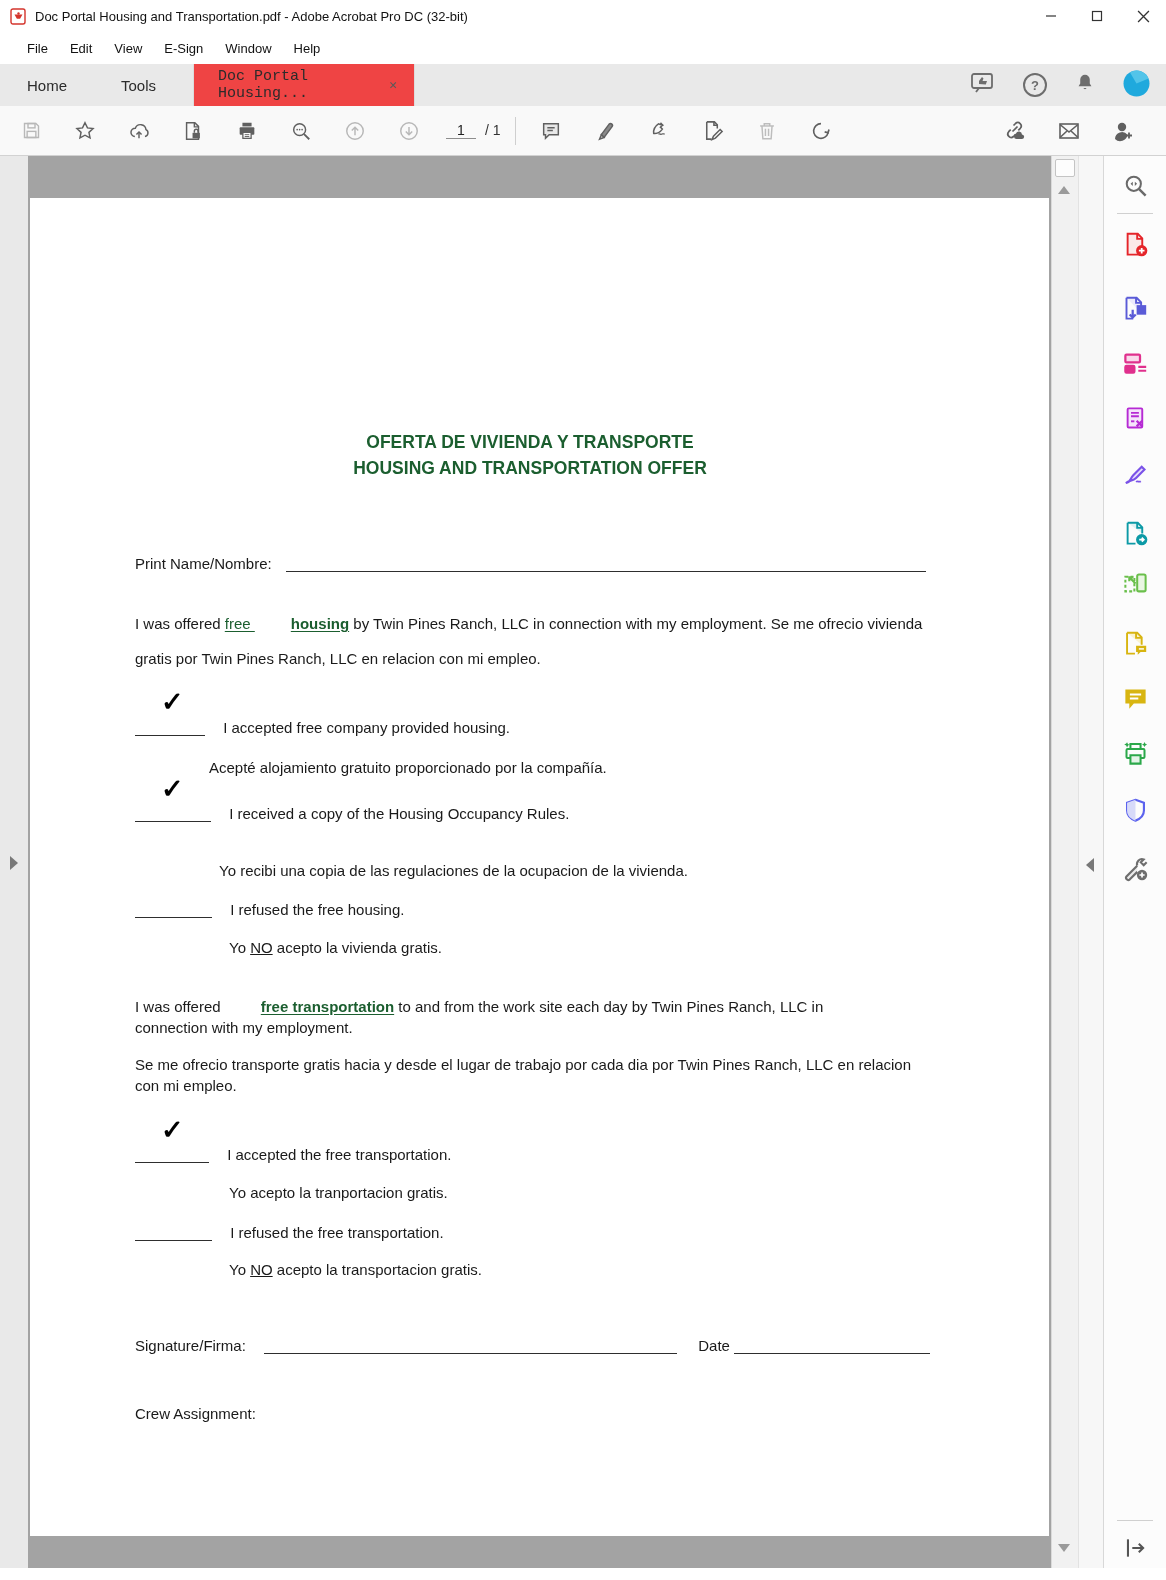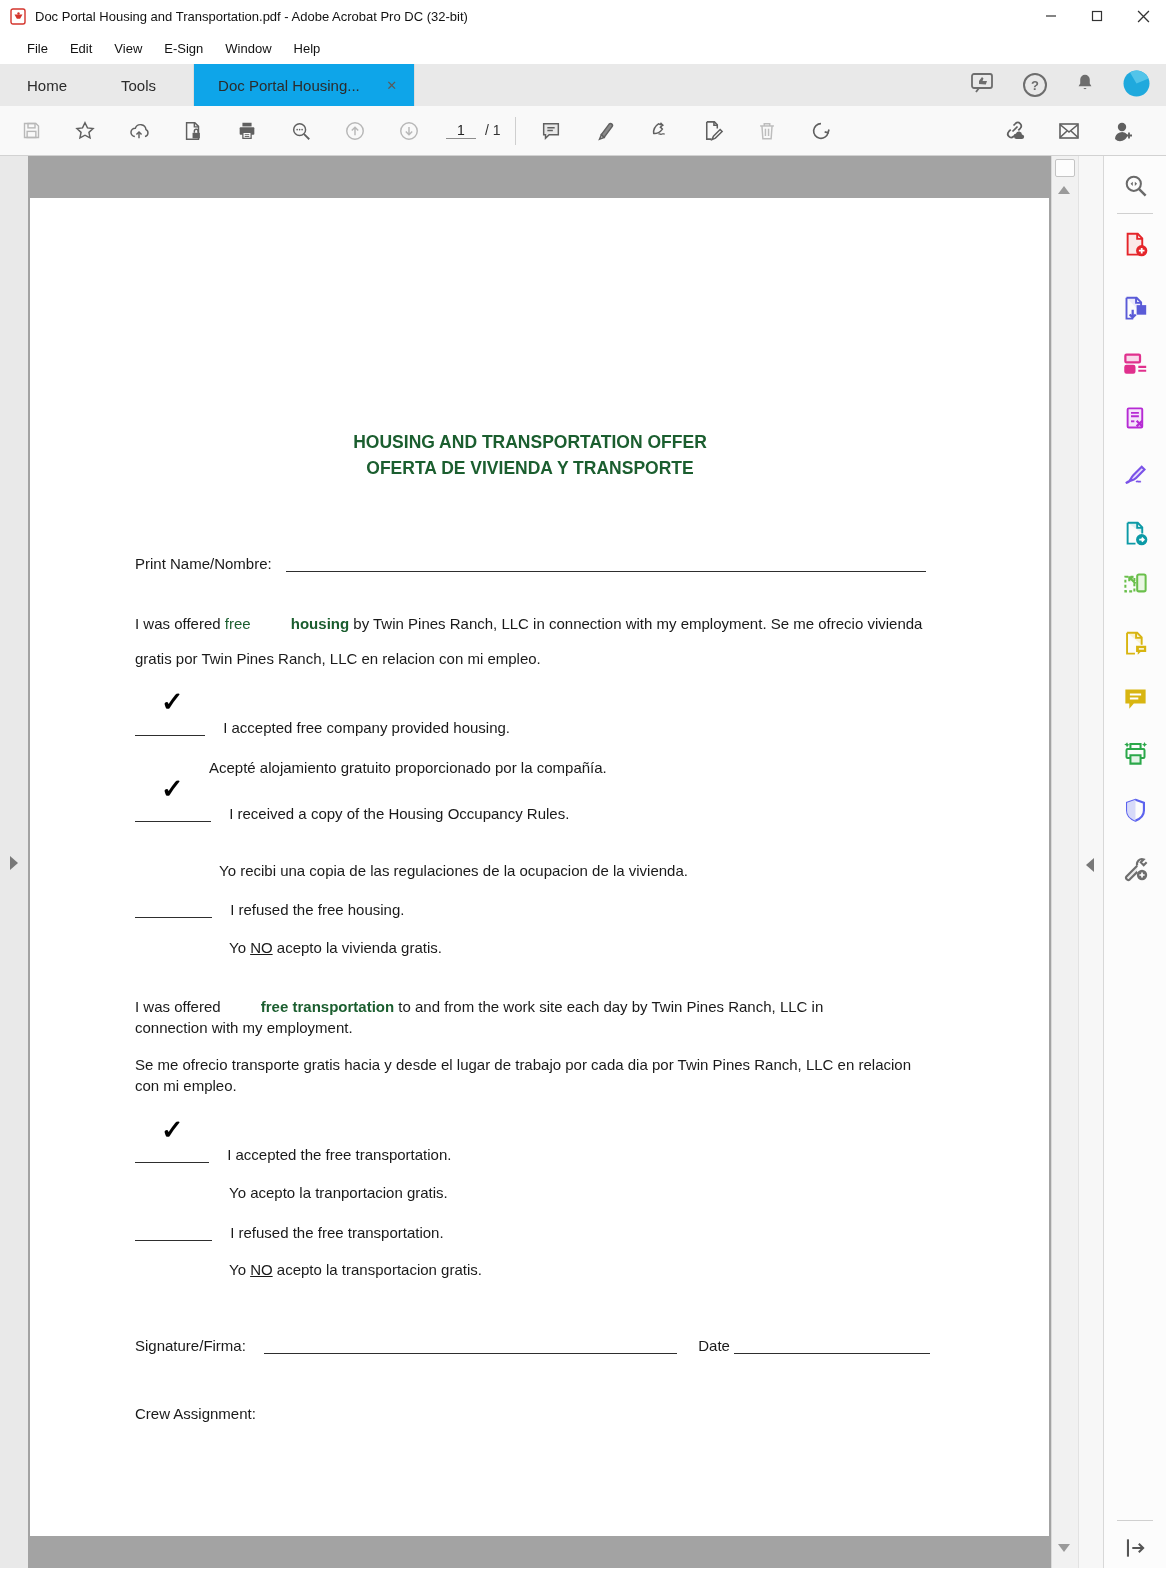--- a/index.html
+++ b/index.html
@@ -13,22 +13,22 @@
   .winbtns{display:flex;height:32px;}
   .winbtn{width:46px;height:32px;display:flex;align-items:center;justify-content:center;}
 
   
   .menubar{height:32px;display:flex;align-items:center;padding-left:16px;background:#fff;}
   .menu-item{font-size:13px;color:#121212;padding:0 11px;cursor:default;}
 
   
   .tabbar{height:42px;background:#e9e9e9;display:flex;align-items:stretch;}
   .tab{display:flex;align-items:center;font-size:15px;color:#2b2b2b;padding:16px 27px;}
-  .tab-doc{background:#0ea5e9;border-left:1px solid #dcdcdc;border-right:1px solid #dcdcdc;
-    margin-left:10px;padding:0 14px 0 24px;width:182px;justify-content:space-between;}
+  .tab-doc{background:#ef4444;border-left:1px solid #dcdcdc;border-right:1px solid #dcdcdc;
+    margin-left:10px;padding:0 14px 0 24px;width:182px;justify-content:space-between;font-family:Liberation Mono, monospace;}
   .tabclose{color:#5a5a5a;font-size:13px;line-height:1;padding:3px;}
   .tabclose::after{content:"✕";}
   .tabbar-right{margin-left:auto;display:flex;align-items:center;gap:27px;margin-right:16px;}
   .help-badge{width:20px;height:20px;border:2px solid #6d6d6d;border-radius:50%;display:flex;
     align-items:center;justify-content:center;color:#6d6d6d;font-weight:bold;font-size:13px;}
   .help-badge::after{content:"?";}
 
   
   .toolbar{height:49px;background:#f9f9f9;border-bottom:1px solid #d2d2d2;display:flex;align-items:center;padding-left:12px;}
   .tbtn{width:38px;height:38px;display:flex;align-items:center;justify-content:center;margin-right:16px;flex:0 0 auto;}
@@ -67,21 +67,21 @@
     color:#6b1a1b;font-weight:400;}
   .lt1{font-size:61px;line-height:60px;letter-spacing:2.5px;white-space:nowrap;}
   .lt2{font-size:61px;line-height:56px;letter-spacing:2.5px;text-align:center;}
 
   .content{position:absolute;left:105px;top:0;width:845px;font-size:15px;color:#1a1a1a;}
   .row{position:absolute;white-space:nowrap;}
   .para{position:absolute;}
   .blank{display:inline-block;border-bottom:1.4px solid #2e2e2e;height:17px;vertical-align:-3px;}
   .itext{margin-left:14px;}
   .checkmark{position:absolute;font-size:27px;font-weight:bold;color:#000;}
-  .glink{color:#1b5e2f;text-underline-offset:2px;}
+  .glink{color:#1b5e2f;text-decoration:underline;text-underline-offset:2px;}
   .b{font-weight:bold;padding-left:36px;}
   .uno{text-decoration:underline;}
 </style>
 </head>
 <body>
 
 <div class="window">
 
   <div class="titlebar">
     <span class="pdficon">
@@ -278,22 +278,22 @@
 
     <div class="navstrip">
       <span class="nav-arrow"></span>
     </div>
 
     <div class="viewport">
       <div class="pdfpage">
 
 
         <div class="headings">
+          <div>OFERTA DE VIVIENDA Y TRANSPORTE</div>
           <div>HOUSING AND TRANSPORTATION OFFER</div>
-          <div>OFERTA DE VIVIENDA Y TRANSPORTE</div>
         </div>
 
         <div class="content">
 
           <div class="row" style="top:356px;">
             <span>Print Name/Nombre:</span>
             <span class="blank" style="width:640px;margin-left:10px;"></span>
           </div>
 
           <div class="para" style="top:408px;width:788px;line-height:35px;">

